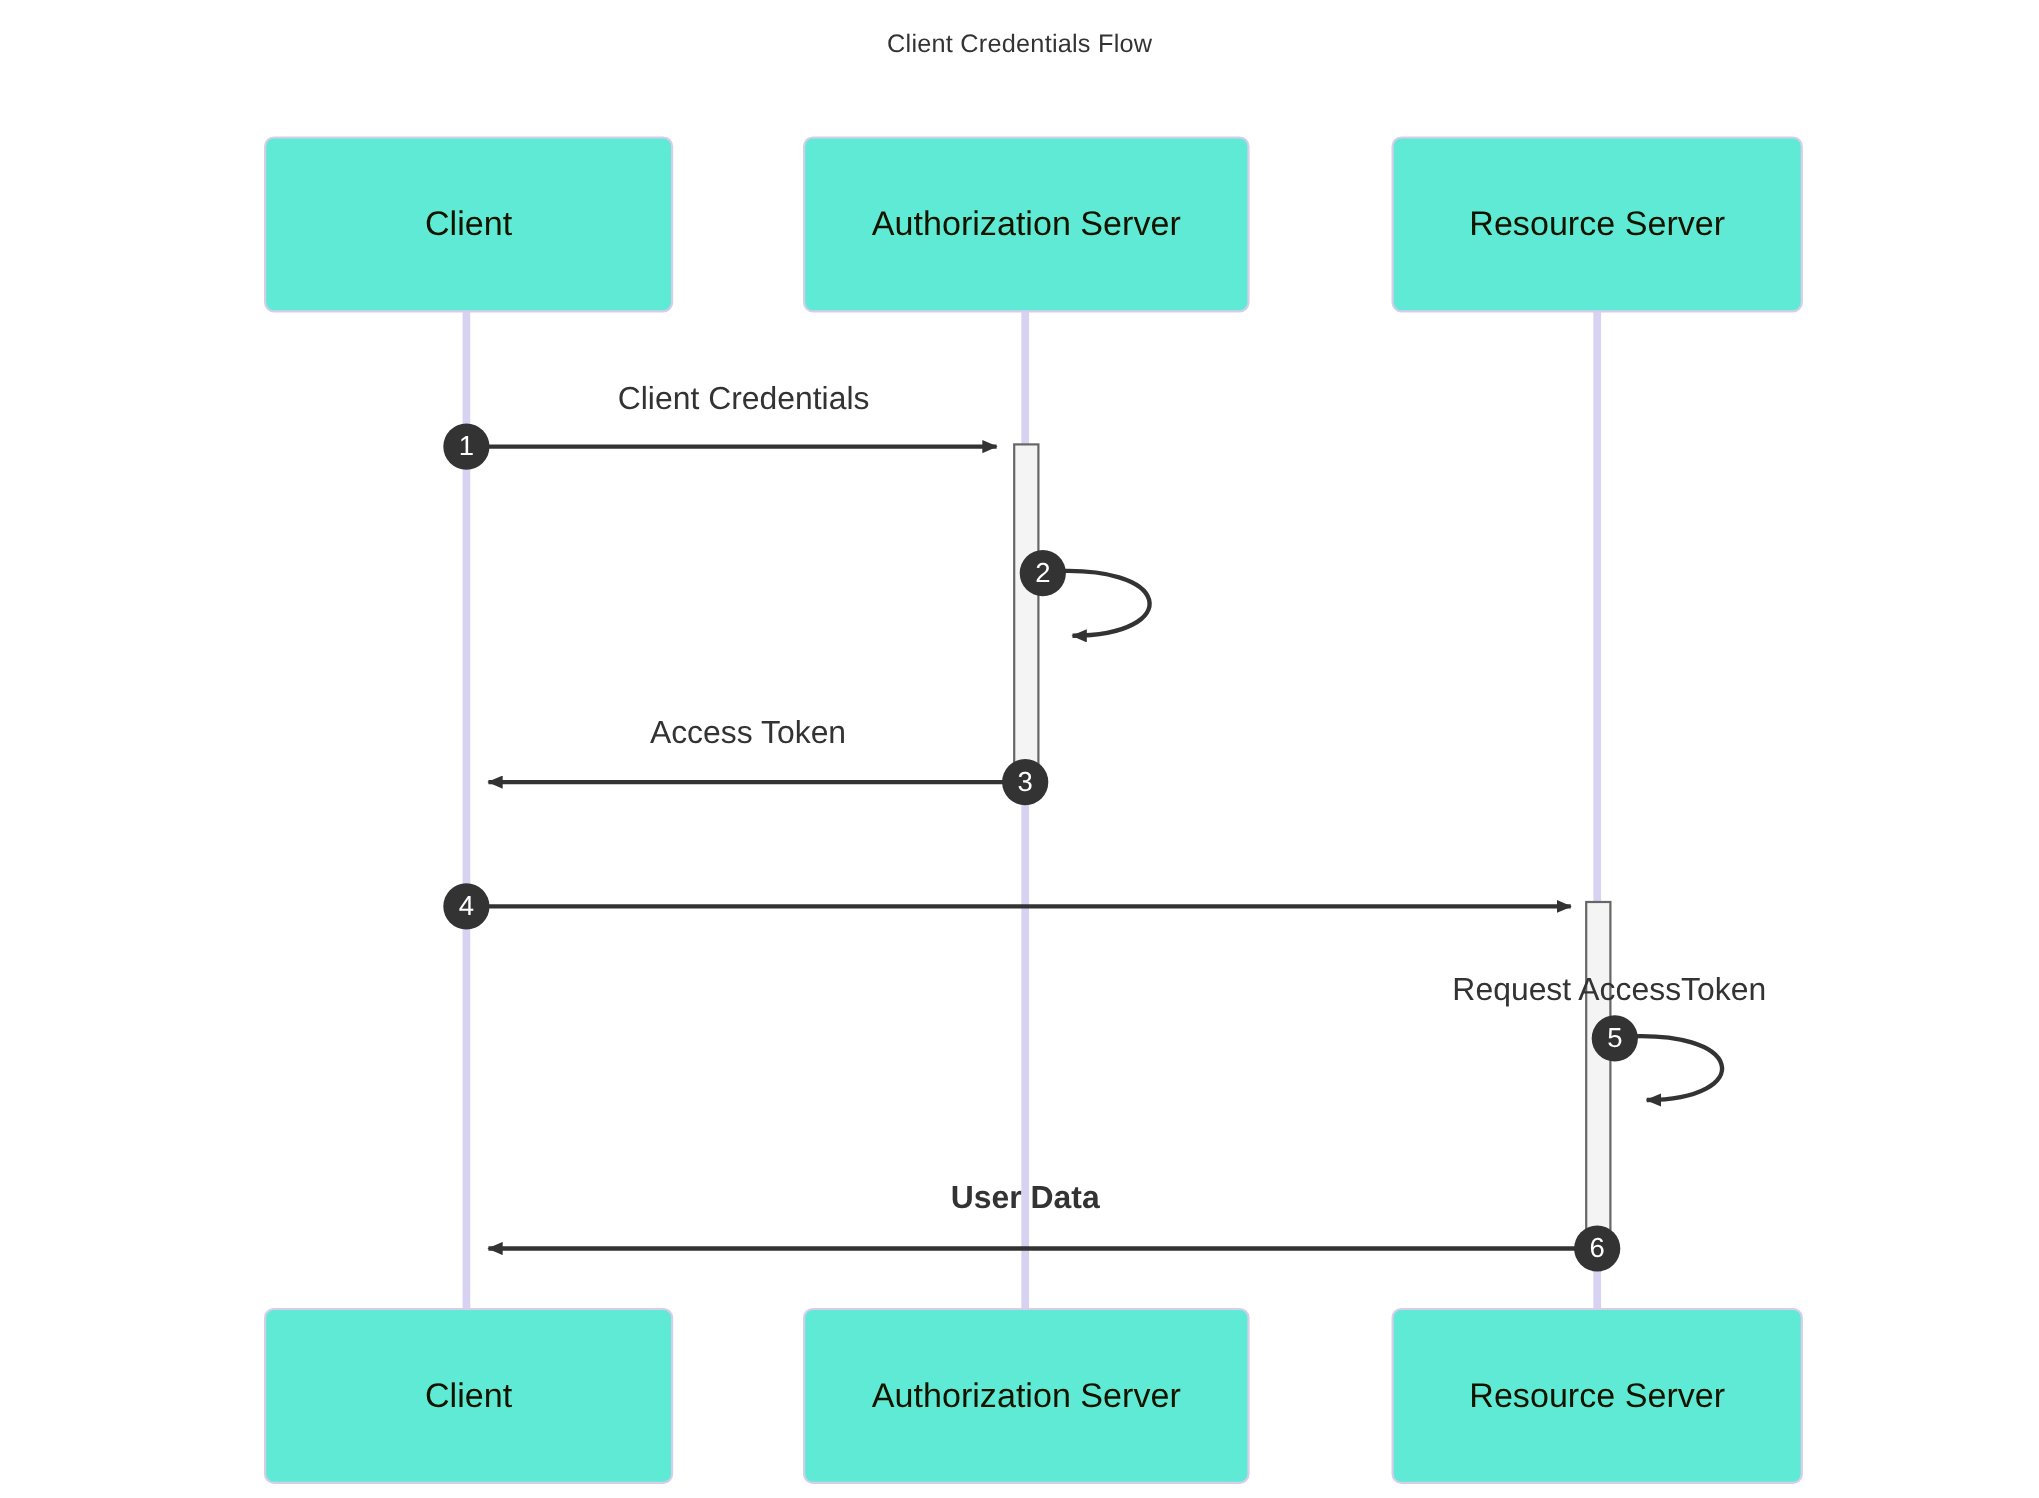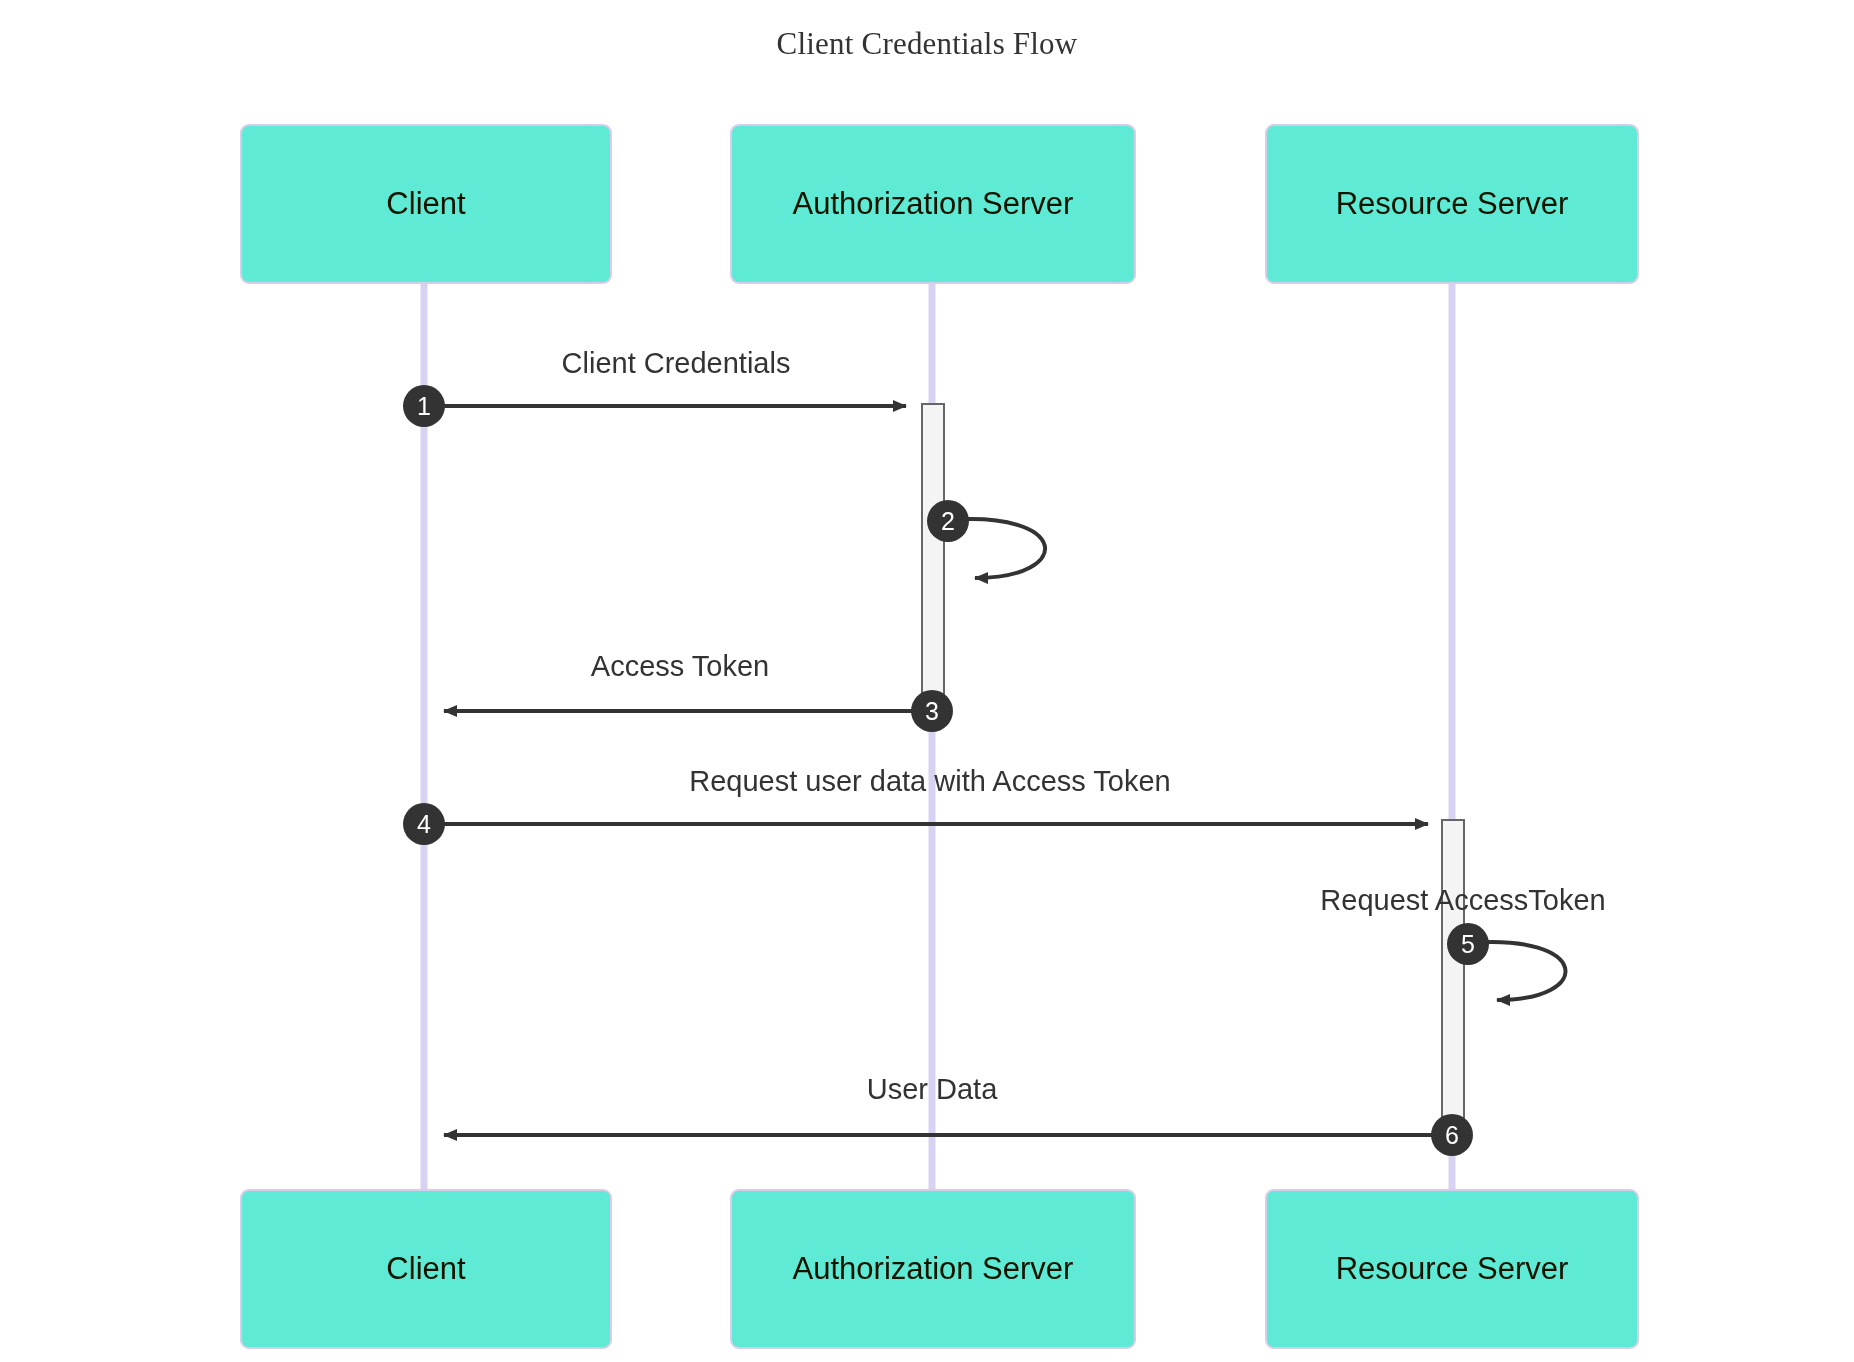--- a/index.html
+++ b/index.html
@@ -18,24 +18,23 @@
     width: 1854px;
     height: 1362px;
     background: #ffffff;
   }
   .diagram-title {
     position: absolute;
     left: 0;
     top: 26px;
     width: 1854px;
     text-align: center;
-    font-size: 31px;
+    font-size: 23px;
     color: #333333;
     letter-spacing: 0.2px;
-    font-family: Liberation Serif, serif;
   }
   svg.layer {
     position: absolute;
     left: 0;
     top: 0;
     width: 1854px;
     height: 1362px;
   }
   .actor-box {
     position: absolute;
@@ -134,23 +133,22 @@
   </div>
   <div class="actor-box" style="left:730px; top:1189px; width:406px; height:160px;">
     <span class="actor-label">Authorization Server</span>
   </div>
   <div class="actor-box" style="left:1265px; top:1189px; width:374px; height:160px;">
     <span class="actor-label">Resource Server</span>
   </div>
 
   <div class="msg-label" style="left:676px; top:347px;">Client Credentials</div>
   <div class="msg-label" style="left:680px; top:650px;">Access Token</div>
-  <div class="msg-label" style="left:930px; top:765px;">Request user data with Access Token</div>
   <div class="msg-label" style="left:1463px; top:884px;">Request AccessToken</div>
-  <div class="msg-label" style="left:932px; top:1073px;">User Data</div>
+  <div class="msg-label" style="left:932px; top:1073px;font-weight:bold;">User Data</div>
 
   <div class="seq-num" style="left:424px; top:406px;">1</div>
   <div class="seq-num" style="left:948px; top:521px;">2</div>
   <div class="seq-num" style="left:932px; top:711px;">3</div>
   <div class="seq-num" style="left:424px; top:824px;">4</div>
   <div class="seq-num" style="left:1468px; top:944px;">5</div>
   <div class="seq-num" style="left:1452px; top:1135px;">6</div>
 
 </div>
 

